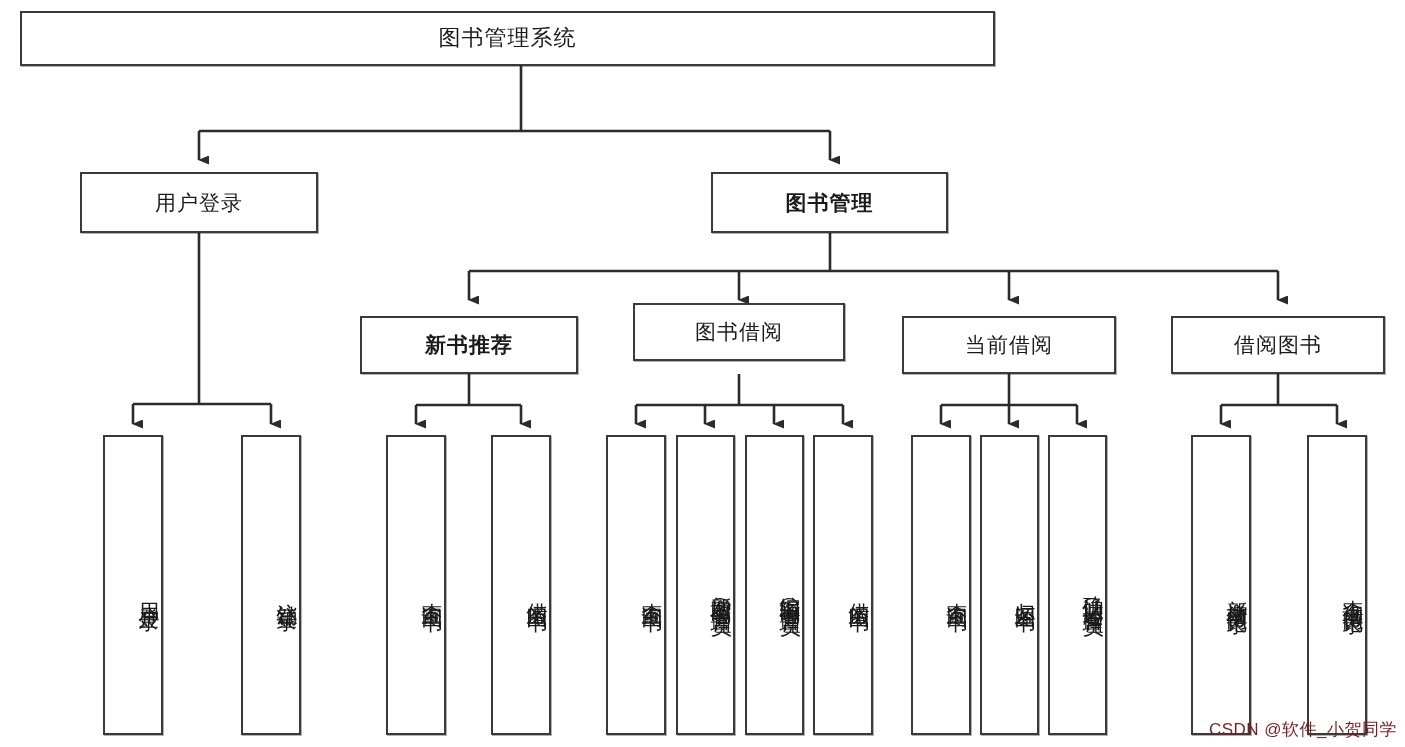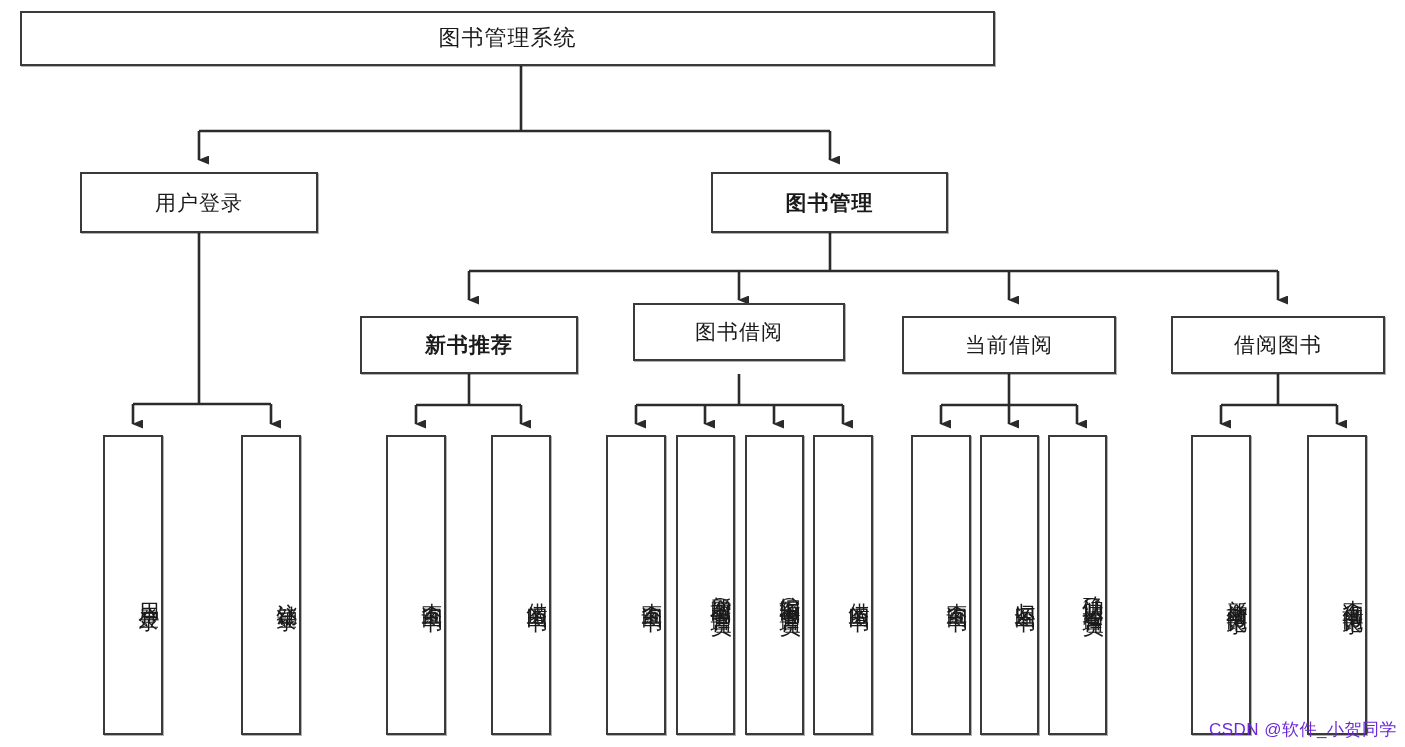--- a/index.html
+++ b/index.html
@@ -59,21 +59,21 @@
   .node.vert .vlabel {
     writing-mode: vertical-rl;
     text-orientation: upright;
     display: block;
   }
   #watermark {
     position: absolute;
     right: 8px;
     bottom: 6px;
     font-size: 17px;
-    color: #6d28d9;
+    color: #7f1d1d;
     letter-spacing: 0.5px;
     white-space: nowrap;
     font-family: "Liberation Sans", "DejaVu Sans", sans-serif;
   }
 </style>
 </head>
 <body>
 
 <div id="diagram-root">
 

